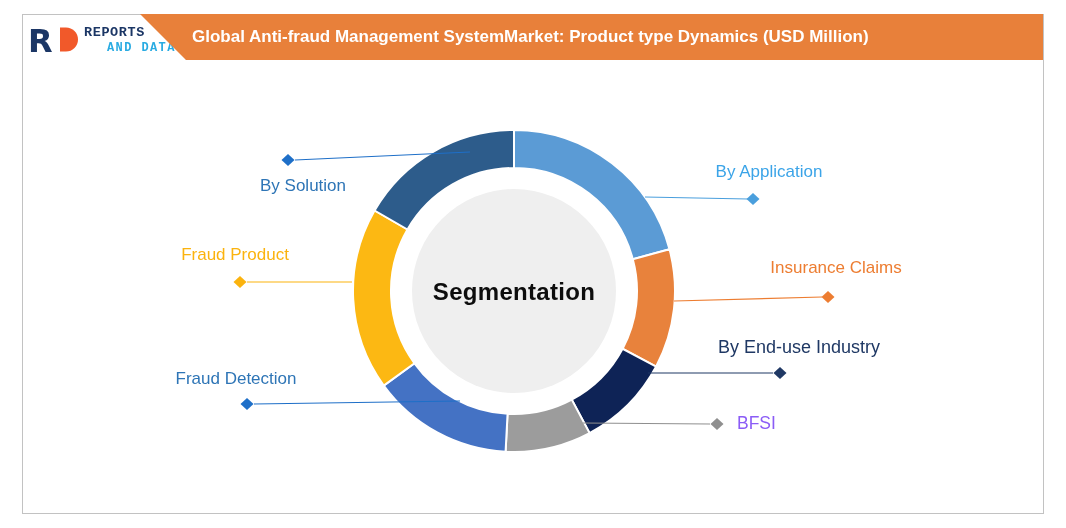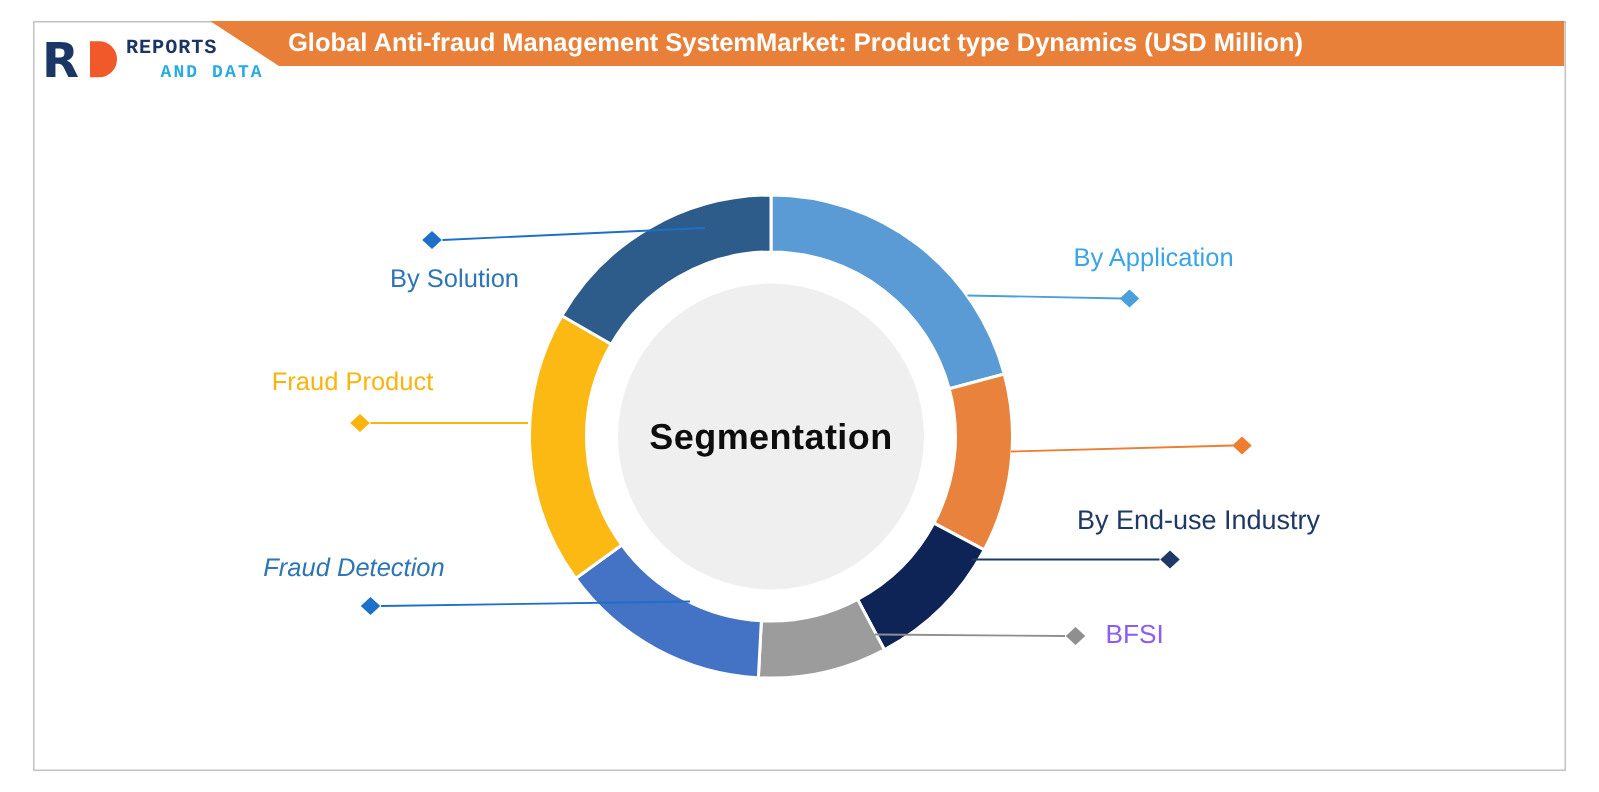--- a/index.html
+++ b/index.html
@@ -7,36 +7,36 @@
           font-family:"Liberation Sans",sans-serif;}
   .frame{position:absolute;left:22px;top:14px;width:1020px;height:498px;
          border:1px solid #c2c2c2;}
   
   .logo{position:absolute;left:30px;top:26px;display:flex;align-items:center;gap:6px;}
   .logo-mark{display:block;}
   .logo-text{display:flex;flex-direction:column;line-height:1;font-family:Liberation Mono, monospace;}
   .logo-line1{font-size:13.5px;font-weight:bold;color:#1b3665;letter-spacing:.6px;}
   .logo-line2{font-size:12px;font-weight:bold;color:#29abe2;letter-spacing:1.4px;margin-top:2px;margin-left:23px;}
   
-  .banner{position:absolute;left:140px;top:14px;width:903px;height:30px;background:#e8803a;
+  .banner{position:absolute;left:140px;top:14px;width:903px;height:46px;background:#e8803a;
           clip-path:polygon(46px 100%,0 0,100% 0,100% 100%);
           display:flex;align-items:center;box-shadow:0 2px 2px rgba(0,0,0,.08);}
   .banner-title{color:#fff;font-weight:bold;font-size:17px;padding-left:52px;white-space:nowrap;}
   
   #chart-svg{position:absolute;left:0;top:0;}
   
   .center-label{position:absolute;left:514px;top:292px;transform:translate(-50%,-50%);
                 font-size:24px;font-weight:bold;color:#0d0d0d;letter-spacing:.3px;white-space:nowrap;}
   
   .callout{position:absolute;font-size:17px;white-space:nowrap;transform:translate(-50%,-50%);}
   #lab0{left:769px;top:172px;}
   #lab1{left:836px;top:268px;}
   #lab2{left:799px;top:347px;font-size:18px;}
   #lab3{left:737px;top:423px;transform:translate(0,-50%);font-size:17.5px;}
-  #lab4{left:236px;top:379px;font-style:italic;}
+  #lab4{left:236px;top:379px;}
   #lab5{left:235px;top:255px;}
   #lab6{left:303px;top:139px;}
   
   .source{position:absolute;right:31px;top:484px;font-size:15px;color:#8f8f8f;}
 </style>
 </head>
 <body>
 
 <div class="canvas">
 
@@ -82,19 +82,20 @@
         <line x1="352" y1="282" x2="247" y2="282" stroke="#fbb30e" stroke-width="1.2"></line>
         <path d="M0,-6 L6.5,0 L0,6 L-6.5,0 Z" transform="translate(240,282)" fill="#fbb30e"></path>
         <line x1="470" y1="152" x2="295" y2="160" stroke="#1e6fc8" stroke-width="1.2"></line>
         <path d="M0,-6 L6.5,0 L0,6 L-6.5,0 Z" transform="translate(288,160)" fill="#1e6fc8"></path>
       </g>
   </svg>
 
   <div class="center-label">Segmentation</div>
 
   <div class="callout" id="lab0" style="color: rgb(59, 164, 232);">By Application</div>
+  <div class="callout" id="lab1" style="color: rgb(237, 125, 49);">Insurance Claims</div>
   <div class="callout" id="lab2" style="color: rgb(31, 56, 100);">By End-use Industry</div>
   <div class="callout" id="lab3" style="color: #8b5cf6;">BFSI</div>
   <div class="callout" id="lab4" style="color: rgb(46, 117, 182);">Fraud Detection</div>
   <div class="callout" id="lab5" style="color: rgb(251, 179, 14);">Fraud Product</div>
   <div class="callout" id="lab6" style="color: rgb(46, 117, 182); margin-top: 47px;">By Solution</div>
 
 </div>
 
 </body></html>

